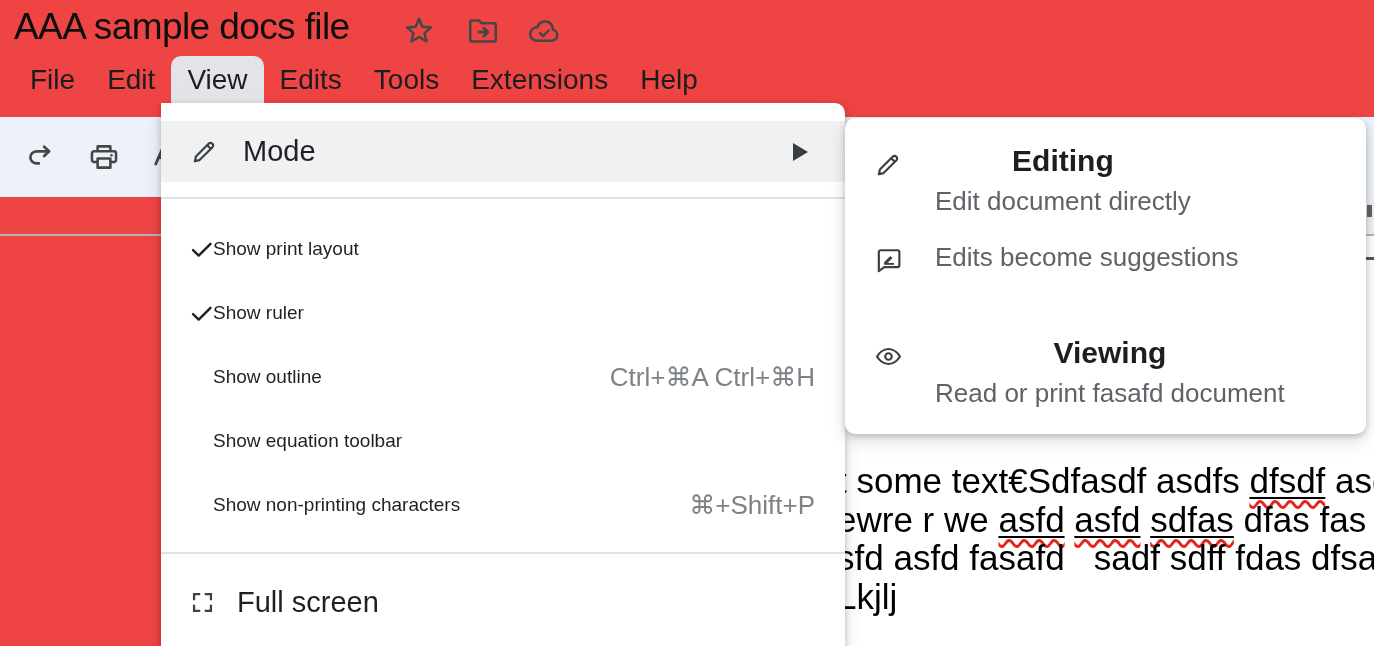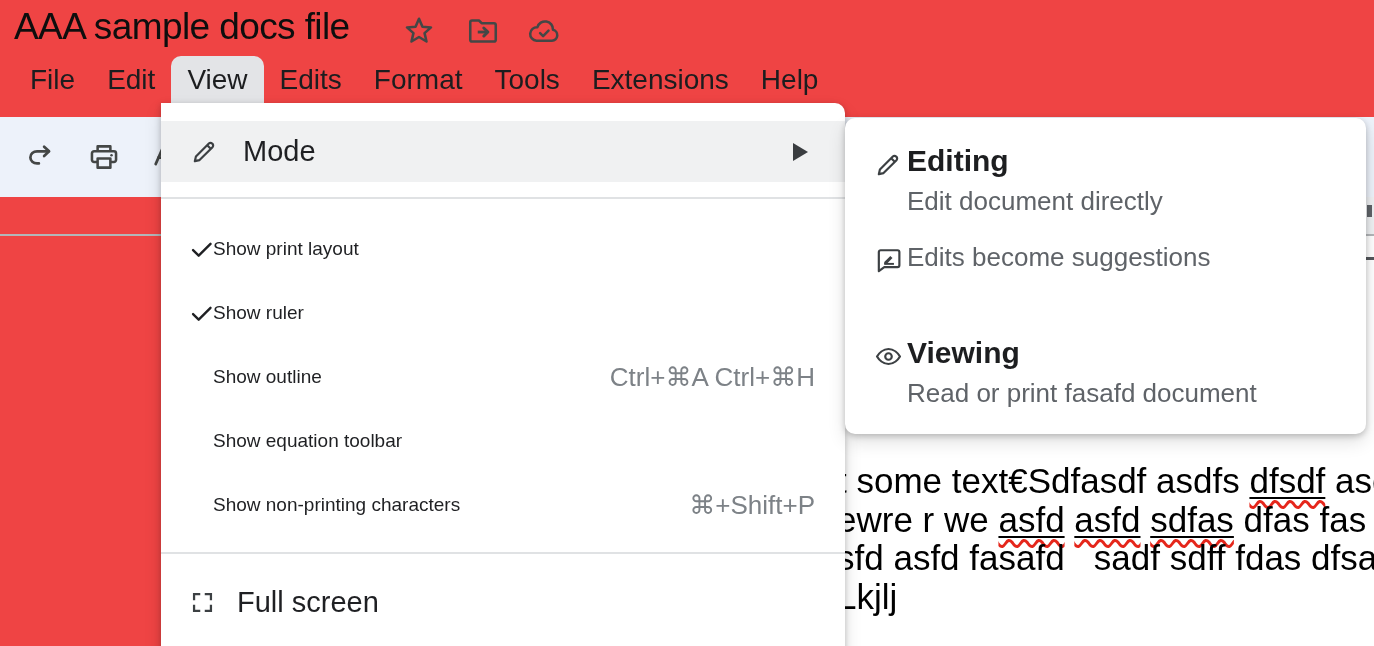--- a/index.html
+++ b/index.html
@@ -57,21 +57,21 @@
   .menu-row .shortcut { margin-left:auto; margin-right:30px; font-size:26px; color:#7d8287; }
   .fs-row { position:absolute; left:0; top:467px; right:0; height:64px; display:flex; align-items:center; cursor:pointer; }
   .fs-row .row-icon { position:absolute; left:28px; width:27px; height:27px; color:#3c4043; }
   .fs-row .label { margin-left:76px; font-size:29px; color:#1f2023; }
 
   
   .mode-submenu { position:absolute; left:845px; top:118px; width:521px; height:316px; background:#fff; border-radius:10px; box-shadow:0 2px 6px rgba(0,0,0,.22), 0 8px 18px rgba(0,0,0,.12); z-index:11; padding-top:12px; }
   .sub-row { position:relative; height:96px; display:flex; cursor:pointer; }
   .sub-icon { position:absolute; left:29px; top:20px; width:29px; height:29px; color:#3c4043; }
   .sub-icon svg { width:100%; height:100%; }
-  .sub-text { padding-left:62px; padding-top:11px; }
+  .sub-text { padding-left:90px; padding-top:11px;text-align:center; }
   .sub-title { font-size:30px; font-weight:bold; color:#1d1e20; line-height:40px; }
   .sub-desc  { font-size:26px; color:#5f6368; line-height:40px; }
 </style>
 </head>
 <body>
 
 <div class="screen">
 
   <div class="doc-title">AAA sample docs file</div>
   <div class="title-icon ti-star">
@@ -91,21 +91,20 @@
       <path d="M7 18.5h10.3a3.7 3.7 0 0 0 .7-7.3A5.3 5.3 0 0 0 7.6 9.5 3.9 3.9 0 0 0 7 18.5z"></path>
       <path d="M9.4 13.4l2 2 3.6-3.6"></path>
     </svg>
   </div>
 
   <div class="menubar">
     <div class="menu-item">File</div>
     <div class="menu-item">Edit</div>
     <div class="menu-item active">View</div>
     <div class="menu-item">Edits</div>
-    <div class="menu-item">Format</div>
     <div class="menu-item">Tools</div>
     <div class="menu-item">Extensions</div>
     <div class="menu-item">Help</div>
   </div>
 
   <div class="toolbar-strip">
     <div class="tb-icon tb-redo">
       <svg viewBox="0 0 24 24" fill="none" stroke="currentColor" stroke-width="1.9" stroke-linecap="round" stroke-linejoin="round">
         <path d="M17.5 8H9.2C6.6 8 4.5 9.9 4.5 12.3s2.1 4.2 4.7 4.2h1.3"></path>
         <path d="M14.2 4.7L17.7 8l-3.5 3.3"></path>

